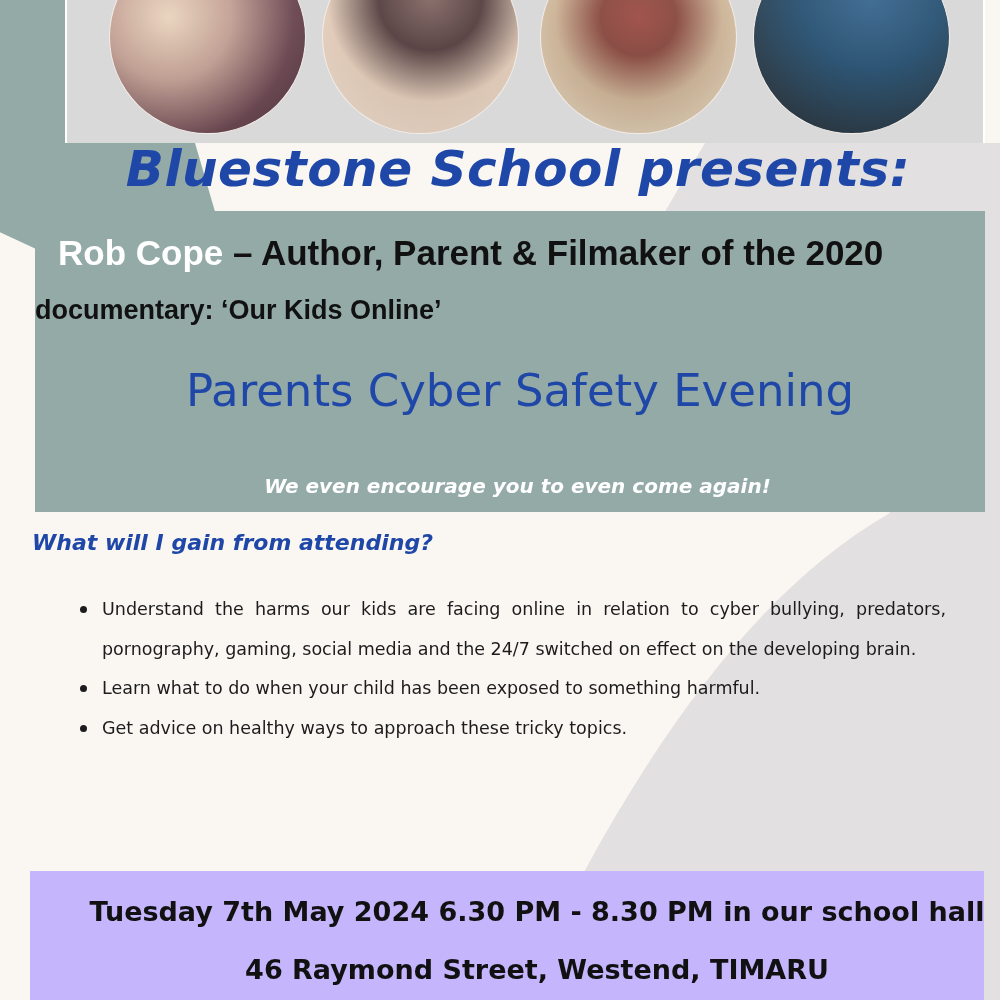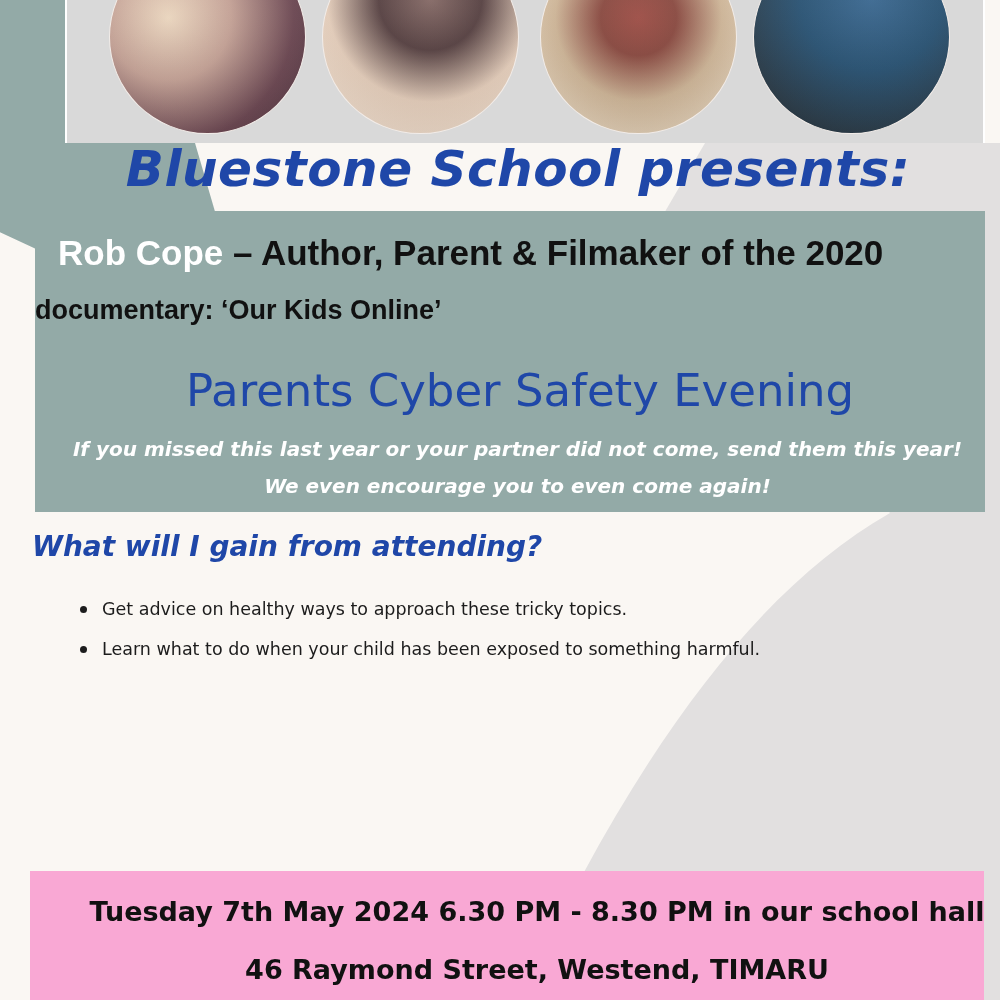--- a/index.html
+++ b/index.html
@@ -67,37 +67,37 @@
   }
   .note1, .note2 {
     position: absolute; left: 0; width: 965px; text-align: center;
     color: #ffffff; font-style: italic; font-weight: 700; font-size: 20px;
   }
   .note1 { top: 226px; }
   .note2 { top: 263px; }
 
   .gain-heading {
     position: absolute; left: 32px; top: 530px;
-    color: #1f47a8; font-style: italic; font-weight: 700; font-size: 28px;
+    color: #1f47a8; font-style: italic; font-weight: 700; font-size: 22px;
   }
   .benefits {
     position: absolute; left: 102px; top: 590px; width: 844px;
     margin: 0; padding: 0; list-style: none;
     font-size: 17.5px; color: #1c1c1c; line-height: 39.5px;
   }
   .benefits li { position: relative; text-align: justify; }
   .benefits li.first { text-align-last: left; }
   .bullet {
     position: absolute; left: -22px; top: 16px; width: 7px; height: 7px;
     border-radius: 50%; background: #1c1c1c;
   }
 
   .details-panel {
     position: absolute; left: 30px; top: 871px; width: 954px; height: 129px;
-    background: #f9a8d4;
+    background: #c4b5fd;
   }
   .date-line, .address-line {
     position: absolute; left: 0; width: 1014px; text-align: center;
     color: #111; font-weight: 700; font-size: 27px;
   }
   .date-line { top: 25px; }
   .address-line { top: 83px; }
 </style>
 </head>
 <body>
@@ -120,27 +120,27 @@
       <div class="shade"></div>
     </div>
 </div>
 
 <div class="main-title">Bluestone School presents:</div>
 
 <div class="info-panel">
   <div class="speaker-line"><span class="speaker-name">Rob Cope</span><span> – </span><span>Author, Parent &amp; Filmaker of the 2020</span></div>
   <div class="doc-line">documentary: ‘Our Kids Online’</div>
   <div class="event-title">Parents Cyber Safety Evening</div>
-  <div class="note1">If you missed this last year or your partner did not come, send them this year!</div>
   <div class="note2">We even encourage you to even come again!</div>
 </div>
 
 <div class="gain-heading">What will I gain from attending?</div>
 
 <ul class="benefits">
+  <li class="first"><span class="bullet"></span><span>Understand the harms our kids are facing online in relation to cyber bullying, predators, pornography, gaming, social media and the 24/7 switched on effect on the developing brain.</span></li>
+  <li><span class="bullet"></span><span>Learn what to do when your child has been exposed to something harmful.</span></li>
   <li><span class="bullet"></span><span>Get advice on healthy ways to approach these tricky topics.</span></li>
-  <li><span class="bullet"></span><span>Learn what to do when your child has been exposed to something harmful.</span></li>
 </ul>
 
 <div class="details-panel">
   <div class="date-line">Tuesday 7th May 2024 6.30 PM - 8.30 PM in our school hall</div>
   <div class="address-line">46 Raymond Street, Westend, TIMARU</div>
 </div>
 
 </body></html>

